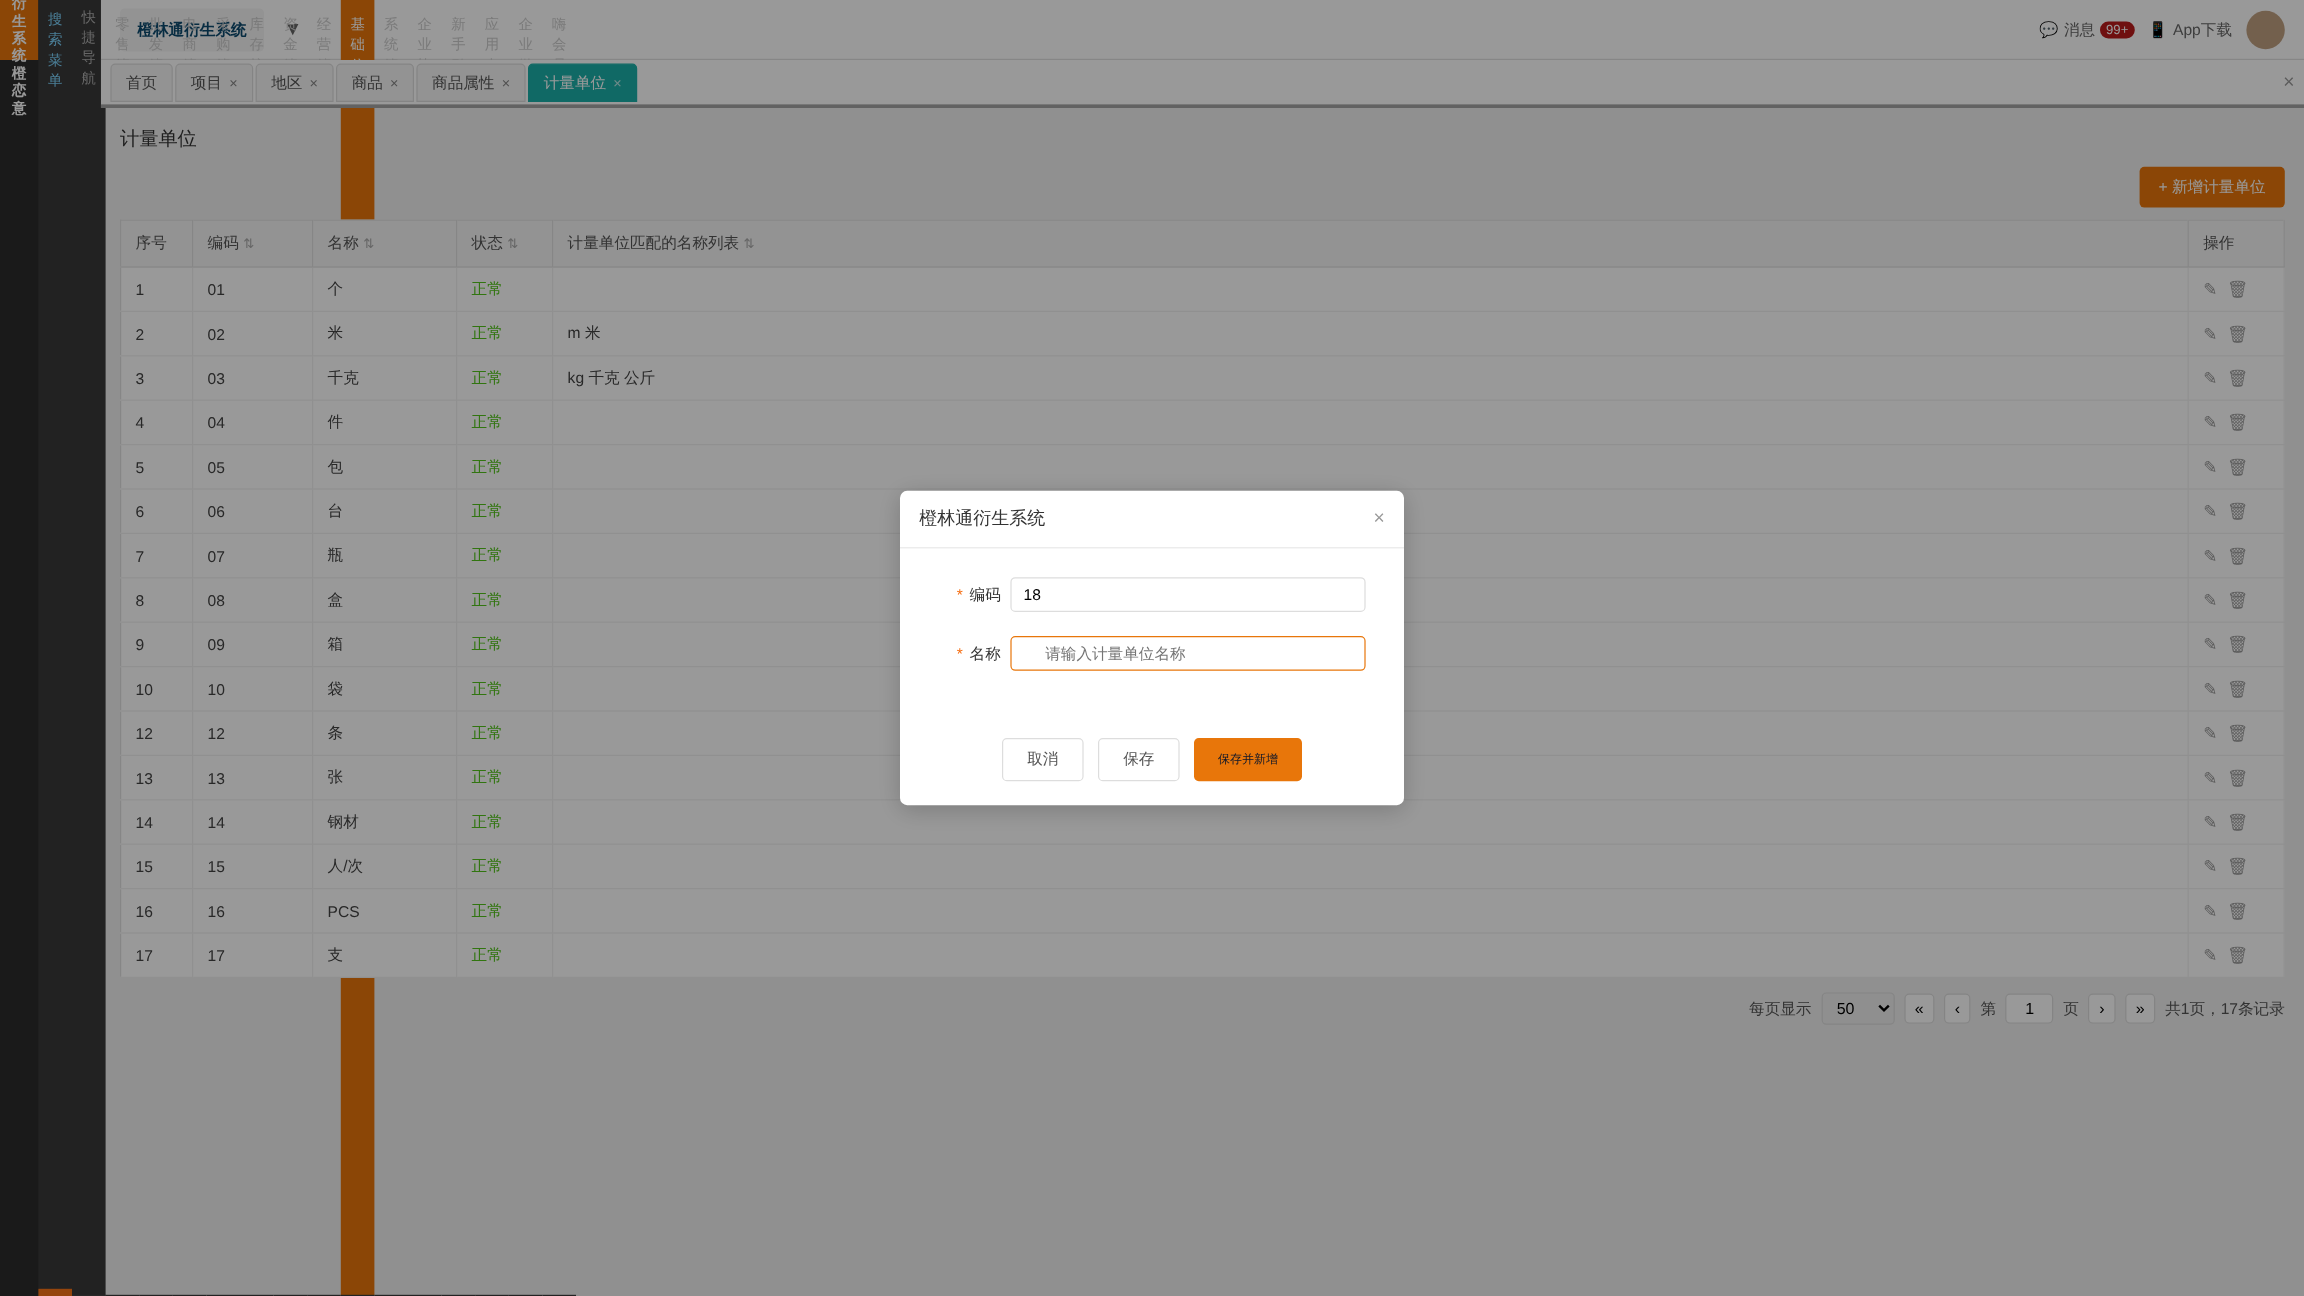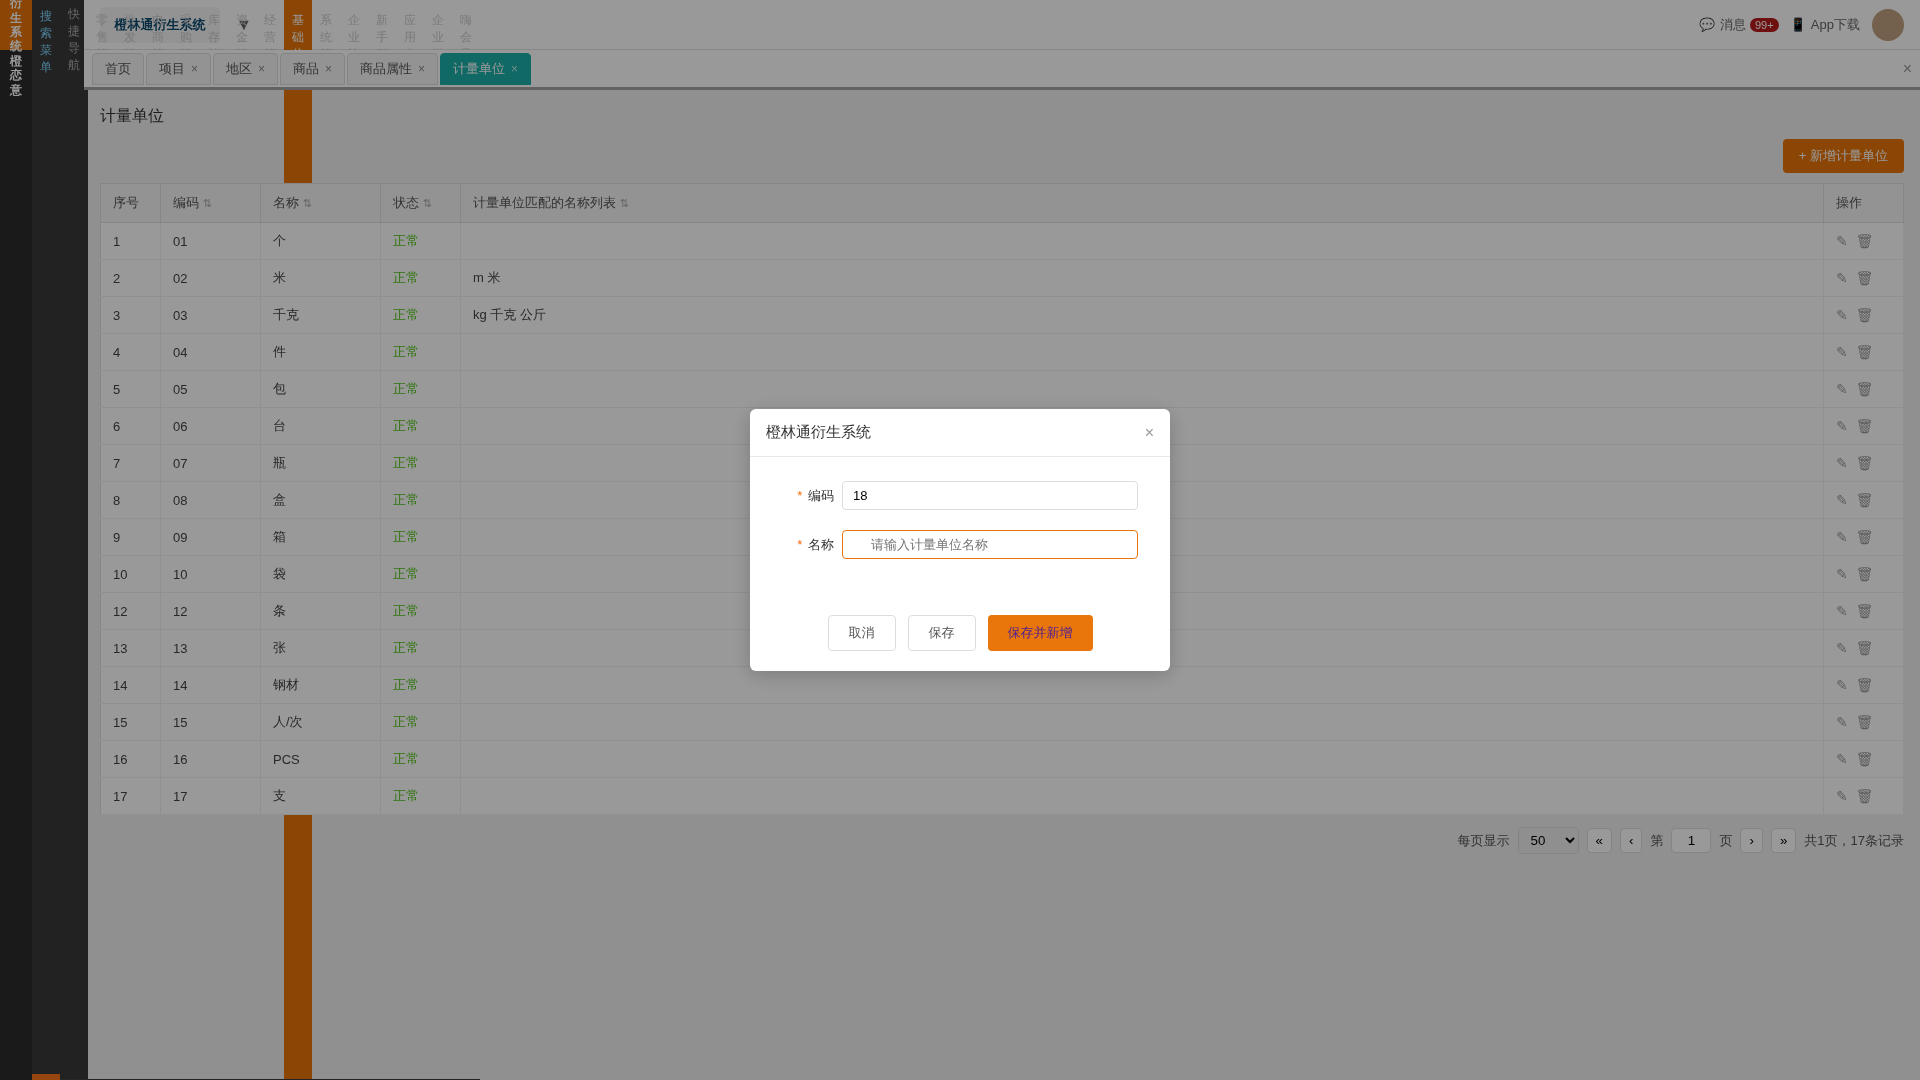--- a/index.html
+++ b/index.html
@@ -269,23 +269,23 @@
       background: white;
       cursor: pointer;
       font-size: 13px;
       color: #555;
     }
     .btn-save-new {
       padding: 8px 20px;
       border: none;
       border-radius: 4px;
       background: #e8760a;
-      color: #4c1d95;
-      cursor: pointer;
-      font-size: 13px;
+      color: #0f172a;
+      cursor: pointer;
+      font-size: 10px;
     }
 
     .col-seq { width: 60px; }
     .col-code { width: 100px; }
     .col-name { width: 120px; }
     .col-status { width: 80px; }
     .col-match { }
     .col-action { width: 80px; text-align: center; }
   </style>
 </head>

